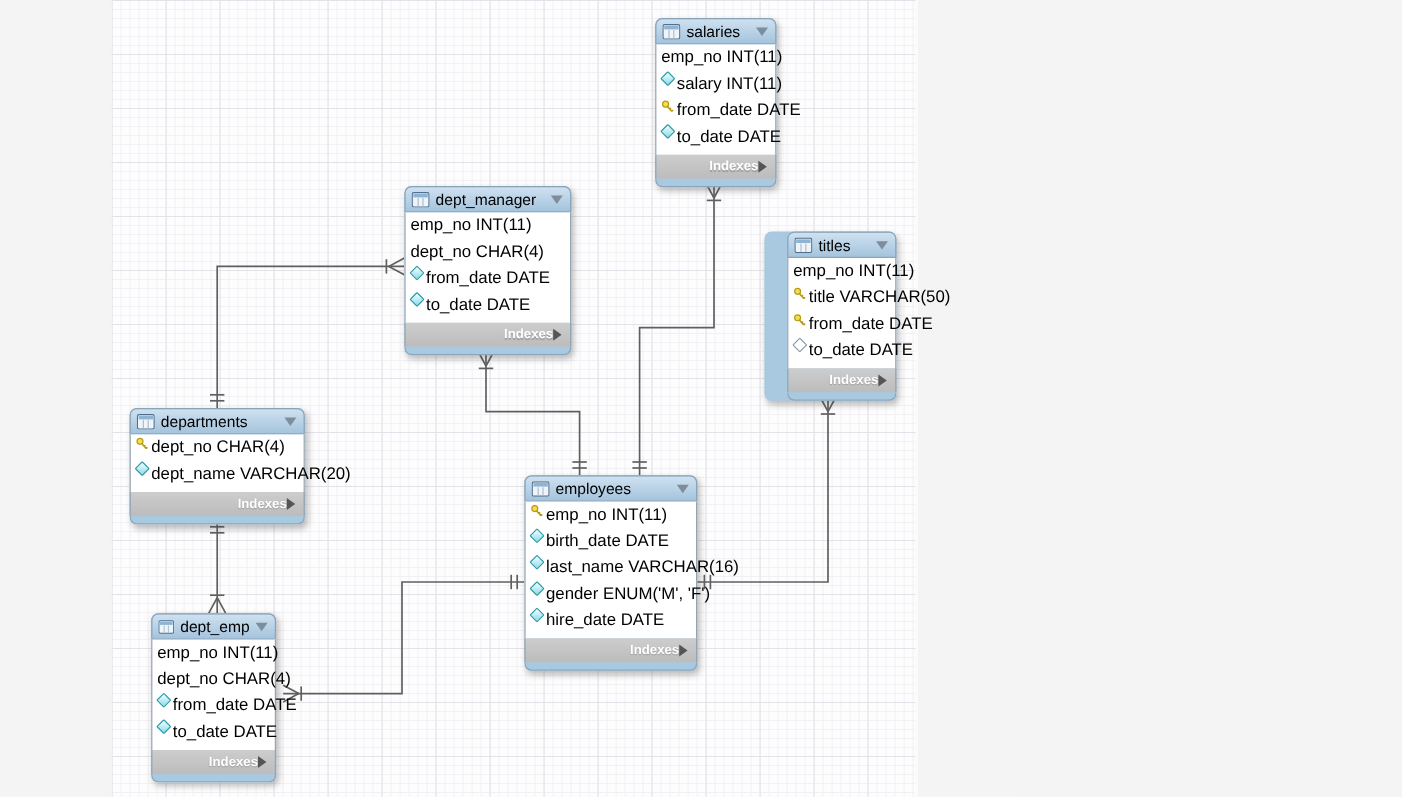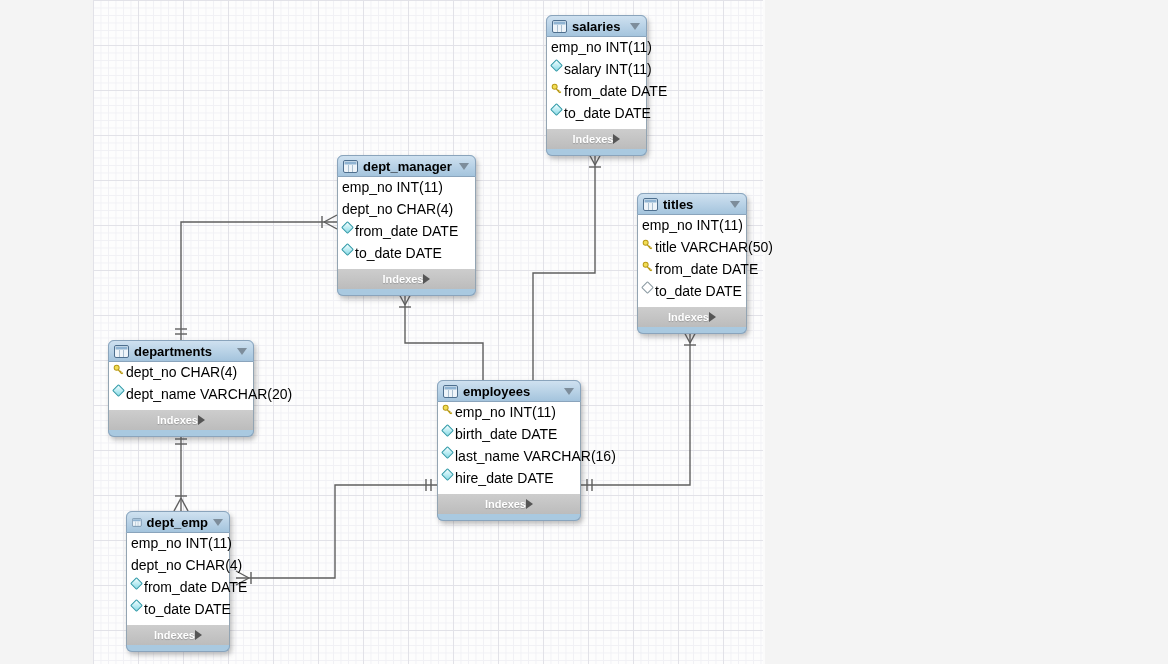--- a/index.html
+++ b/index.html
@@ -27,39 +27,39 @@
     position:absolute;border-radius:6px;
     box-shadow:2px 3px 5px rgba(70,70,70,.35);
     background:#a9c9e0;box-sizing:border-box;
   }
   .tbl-header{
     height:22px;display:flex;align-items:center;gap:5px;
     padding:0 6px 0 5px;box-sizing:border-box;
     background:linear-gradient(#cfe1f0,#a4c4dd);
     border:1px solid #8aa4bc;border-radius:6px 6px 0 0;
   }
-  .tbl-title{font-size:13px;font-weight:bold;color:#000;flex:1;white-space:nowrap;}
+  .tbl-title{font-size:13px;font-weight:normal;color:#000;flex:1;white-space:nowrap;}
   .hdr-arrow{
     width:0;height:0;border-left:5px solid transparent;border-right:5px solid transparent;
     border-top:7px solid #7d8d9b;flex:0 0 auto;
   }
   .tbl-body{
     background:#fff;border-left:1px solid #93a4b2;border-right:1px solid #93a4b2;
     padding:2px 0;box-sizing:border-box;
   }
   .tbl-row{height:22px;display:flex;align-items:flex-start;padding:0 4px;font-size:14px;color:#000;white-space:nowrap;}
   .col-icon{width:13px;flex:0 0 13px;display:flex;align-items:center;}
   .diamond{
     width:7px;height:7px;transform:rotate(45deg);margin-left:1px;
     background:linear-gradient(135deg,#f2feff,#8bdce8);
     border:1px solid #2e9aa8;border-radius:1px;
   }
   .diamond.outline{background:#fff;border-color:#8b9aa2;}
   .tbl-footer{
-    height:20px;display:flex;align-items:center;justify-content:center;
+    height:20px;display:flex;align-items:center;justify-content:flex-end;
     padding:0 7px;box-sizing:border-box;
     background:linear-gradient(#cdcdcd,#bcbcbc);
     border-left:1px solid #93a4b2;border-right:1px solid #93a4b2;
   }
   .footer-label{font-size:11px;font-weight:bold;color:#fff;text-shadow:0 1px 1px #9a9a9a;}
   .footer-arrow{
     width:0;height:0;border-top:5px solid transparent;border-bottom:5px solid transparent;
     border-left:7px solid #555;
   }
   .tbl-bottom{
@@ -198,21 +198,21 @@
             <span>to_date DATE</span>
           </div>
         </div>
     <div class="tbl-footer">
       <span class="footer-label">Indexes</span>
       <span class="footer-arrow"></span>
     </div>
     <div class="tbl-bottom"></div>
   </div>
 
-  <div class="db-table" style="left: 637px; top: 193px; width: 110px;">
+  <div class="db-table" style="left: 637px; top: 193px; width: 110px; padding-left: 19px;">
     <div class="tbl-header">
       <svg width="15" height="13" viewBox="0 0 15 13">
         <rect x="0.5" y="0.5" width="14" height="12" rx="1.5" fill="#eef4f9" stroke="#4e6f8e"></rect>
         <rect x="1.5" y="1.5" width="12" height="3" fill="#8fb3d2"></rect>
         <line x1="5.5" y1="5" x2="5.5" y2="12" stroke="#aabfd0"></line>
         <line x1="9.5" y1="5" x2="9.5" y2="12" stroke="#aabfd0"></line>
       </svg>
       <span class="tbl-title">titles</span>
       <span class="hdr-arrow"></span>
     </div>
@@ -280,21 +280,21 @@
             <span>dept_name VARCHAR(20)</span>
           </div>
         </div>
     <div class="tbl-footer">
       <span class="footer-label">Indexes</span>
       <span class="footer-arrow"></span>
     </div>
     <div class="tbl-bottom"></div>
   </div>
 
-  <div class="db-table" style="left: 437px; top: 380px; width: 144px;">
+  <div class="db-table" style="left: 437px; top: 396px; width: 144px;">
     <div class="tbl-header">
       <svg width="15" height="13" viewBox="0 0 15 13">
         <rect x="0.5" y="0.5" width="14" height="12" rx="1.5" fill="#eef4f9" stroke="#4e6f8e"></rect>
         <rect x="1.5" y="1.5" width="12" height="3" fill="#8fb3d2"></rect>
         <line x1="5.5" y1="5" x2="5.5" y2="12" stroke="#aabfd0"></line>
         <line x1="9.5" y1="5" x2="9.5" y2="12" stroke="#aabfd0"></line>
       </svg>
       <span class="tbl-title">employees</span>
       <span class="hdr-arrow"></span>
     </div>
@@ -312,20 +312,26 @@
             <span class="col-icon">
               <span class="diamond"></span>
             </span>
             <span>birth_date DATE</span>
           </div>
           <div class="tbl-row">
             <span class="col-icon">
               <span class="diamond"></span>
             </span>
             <span>last_name VARCHAR(16)</span>
+          </div>
+          <div class="tbl-row">
+            <span class="col-icon">
+              <span class="diamond"></span>
+            </span>
+            <span>gender ENUM('M', 'F')</span>
           </div>
           <div class="tbl-row">
             <span class="col-icon">
               <span class="diamond"></span>
             </span>
             <span>hire_date DATE</span>
           </div>
         </div>
     <div class="tbl-footer">
       <span class="footer-label">Indexes</span>

